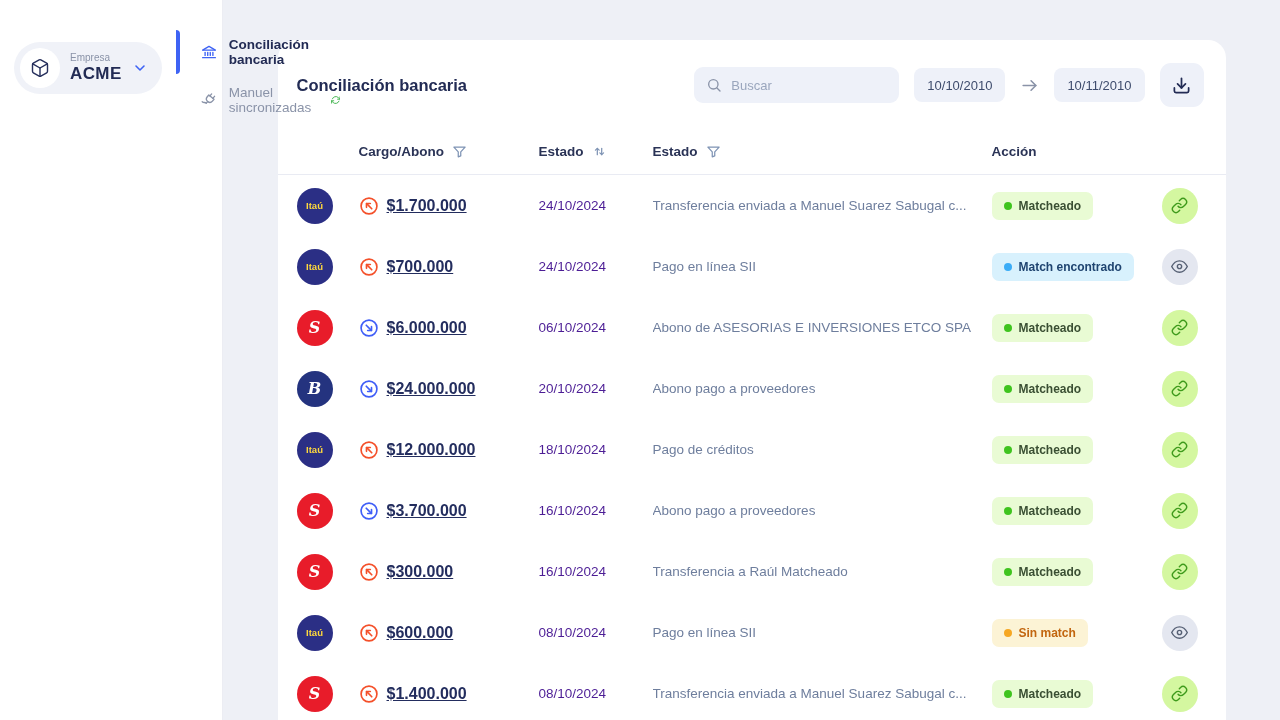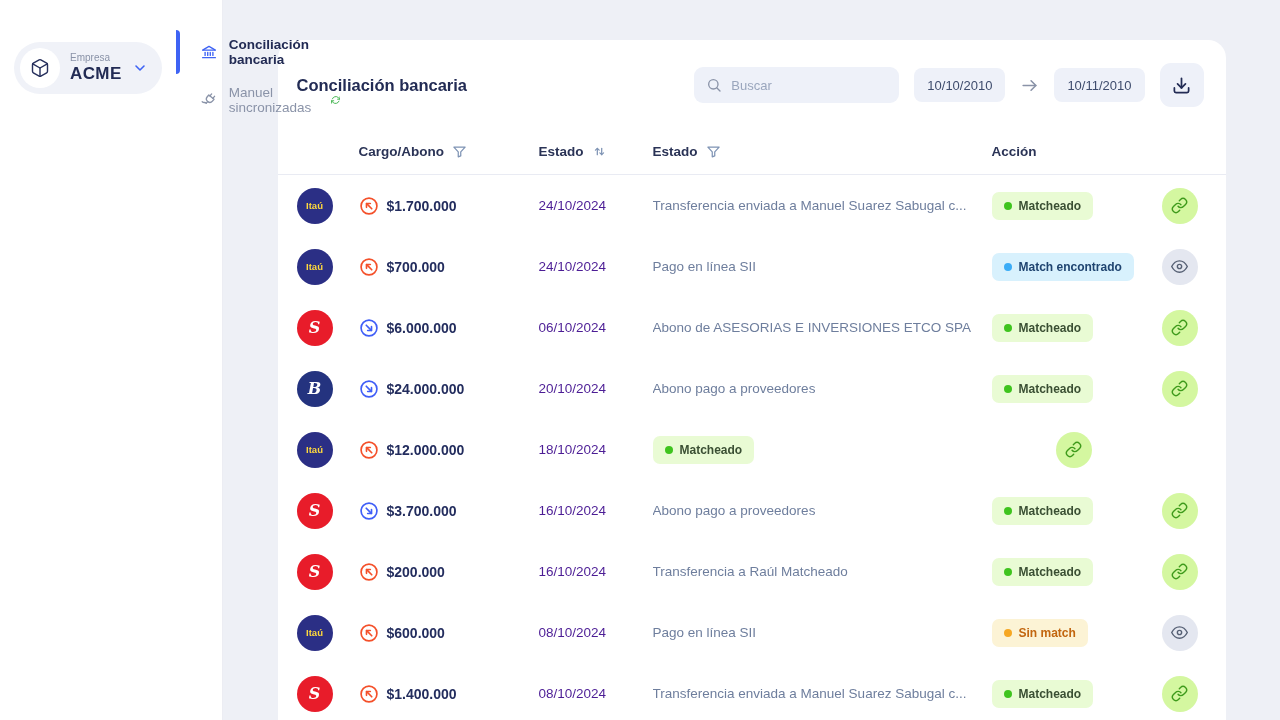--- a/index.html
+++ b/index.html
@@ -99,21 +99,21 @@
   .trow { height:61px; }
 
   .bank-avatar {
     width:36px; height:36px; border-radius:50%;
     display:flex; align-items:center; justify-content:center;
   }
   .bank-label.wordmark { font-size:9.5px; font-weight:700; }
   .bank-label.script { font-family:"DejaVu Serif", serif; font-style:italic; font-weight:700; font-size:16px; }
   .amount-cell { display:flex; align-items:center; gap:8px; }
   .type-icon { width:20px; height:20px; flex-shrink:0; }
-  .amount { font-size:14px; font-weight:700; color:#232d5e; }
+  .amount { font-size:16px; font-weight:700; color:#232d5e;text-decoration:underline; }
   .date-cell { font-size:13.5px; color:#4c1d95; }
   .desc-cell { font-size:13.5px; color:#6e7e9d; white-space:nowrap; overflow:hidden; }
   .badge {
     display:inline-flex; align-items:center; gap:7px;
     padding:7px 12px; border-radius:7px; font-size:12px; font-weight:700;
   }
   .dot { width:8px; height:8px; border-radius:50%; }
   .action-cell { display:flex; justify-content:center; }
   .action-btn {
     width:36px; height:36px; border-radius:50%; border:none;
@@ -428,20 +428,21 @@
       <span class="type-icon" style="color: rgb(244, 80, 42);">
               <svg viewBox="0 0 24 24" fill="none" stroke="currentColor" stroke-width="2" stroke-linecap="round" stroke-linejoin="round">
                 <circle cx="12" cy="12" r="9.5"></circle>
                 <line x1="15.3" y1="15.3" x2="9.2" y2="9.2"></line>
                 <polyline points="9 13.6 9 9 13.6 9"></polyline>
               </svg>
             </span>
       <span class="amount">$12.000.000</span>
     </div>
     <div class="cell date-cell">18/10/2024</div>
+    <div class="cell desc-cell">Pago de créditos</div>
     <div class="cell">
       <span class="badge" style="background: rgb(233, 251, 212); color: rgb(58, 79, 51);">
               <span class="dot" style="background: rgb(63, 196, 30);"></span>
               <span class="badge-label">Matcheado</span>
             </span>
     </div>
     <div class="cell action-cell">
       <button class="action-btn" style="background: rgb(212, 247, 160); color: rgb(63, 155, 28);">
               <svg viewBox="0 0 24 24" fill="none" stroke="currentColor" stroke-width="2" stroke-linecap="round" stroke-linejoin="round">
                 <path d="M10 13a5 5 0 0 0 7.54.54l3-3a5 5 0 0 0-7.07-7.07l-1.72 1.71"></path>
@@ -492,21 +493,21 @@
             </div>
           </div>
     <div class="cell amount-cell">
       <span class="type-icon" style="color: rgb(244, 80, 42);">
               <svg viewBox="0 0 24 24" fill="none" stroke="currentColor" stroke-width="2" stroke-linecap="round" stroke-linejoin="round">
                 <circle cx="12" cy="12" r="9.5"></circle>
                 <line x1="15.3" y1="15.3" x2="9.2" y2="9.2"></line>
                 <polyline points="9 13.6 9 9 13.6 9"></polyline>
               </svg>
             </span>
-      <span class="amount">$200.000</span>
+      <span class="amount">$300.000</span>
     </div>
     <div class="cell date-cell">16/10/2024</div>
     <div class="cell desc-cell">Transferencia a Raúl Matcheado</div>
     <div class="cell">
       <span class="badge" style="background: rgb(233, 251, 212); color: rgb(58, 79, 51);">
               <span class="dot" style="background: rgb(63, 196, 30);"></span>
               <span class="badge-label">Matcheado</span>
             </span>
     </div>
     <div class="cell action-cell">

